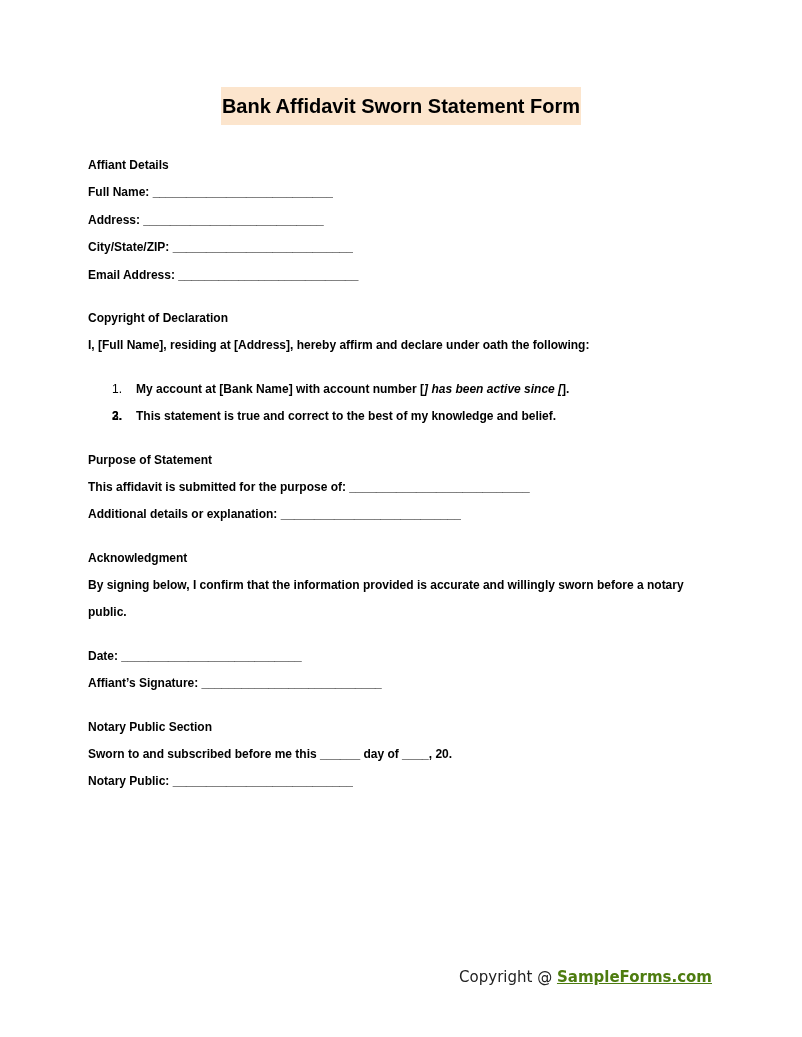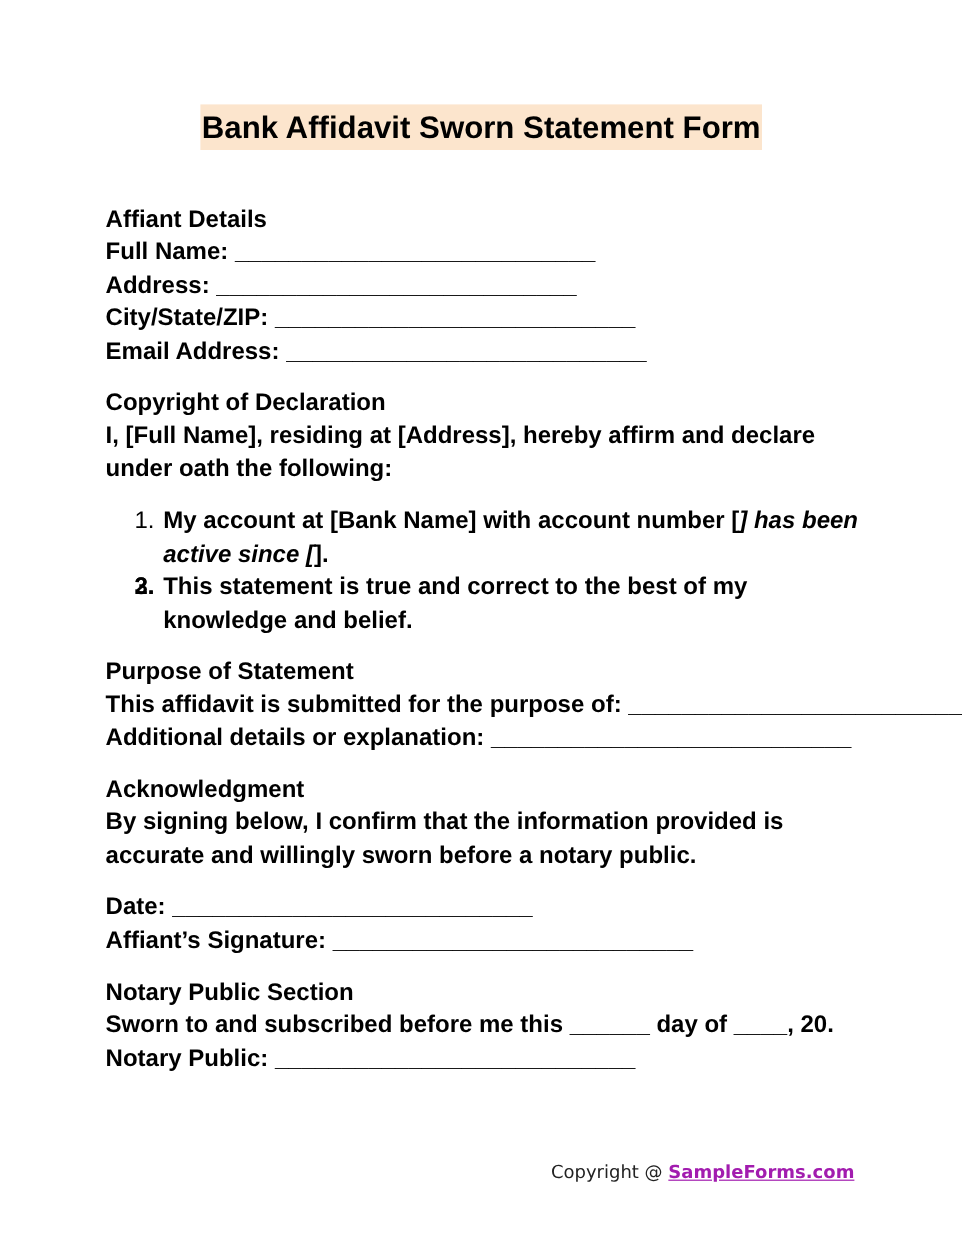--- a/index.html
+++ b/index.html
@@ -1,32 +1,32 @@
 <!DOCTYPE html>
 <html><head>
 <meta charset="utf-8">
 <style>
   html, body { margin: 0; padding: 0; background: #ffffff; }
   body { width: 802px; height: 1037px; position: relative; overflow: hidden;
          font-family: "Liberation Sans", sans-serif; color: #000; }
   .title-wrap { position: absolute; top: 87px; left: 0; width: 802px; text-align: center; }
-  .title { display: inline-block; background: #fce5cd; font-size: 26px; font-weight: bold;
+  .title { display: inline-block; background: #fce5cd; font-size: 20px; font-weight: bold;
            line-height: 38px; padding: 0 1px; }
-  .content { position: absolute; left: 88px; top: 170px; width: 630px; font-size: 20px; font-weight: bold; }
+  .content { position: absolute; left: 88px; top: 152px; width: 630px; font-size: 12px; font-weight: bold; }
   .line { line-height: 27.5px; height: 27.5px; white-space: nowrap; }
   .head { line-height: 27px; height: 27px; font-weight: bold; }
   .para { line-height: 27.5px; white-space: normal; }
   .gap { height: 16px; }
   ol { margin: 0; padding: 0; list-style: none; }
   ol li { position: relative; padding-left: 48px; line-height: 27.5px; }
   ol li .num { position: absolute; left: 24px; }
   ol li .num.light { font-weight: normal; }
   .italic { font-style: italic; }
   .footer { position: absolute; top: 968px; right: 90px; font-size: 15px; font-family: "DejaVu Sans", sans-serif; color: #222; }
-  .footer a { color: #a21caf; font-weight: bold; text-decoration: underline; }
+  .footer a { color: #4d7c0f; font-weight: bold; text-decoration: underline; }
 </style>
 </head>
 <body>
 
 <div class="title-wrap">
   <span class="title">Bank Affidavit Sworn Statement Form</span>
 </div>
 
 <div class="content">
   <section>

